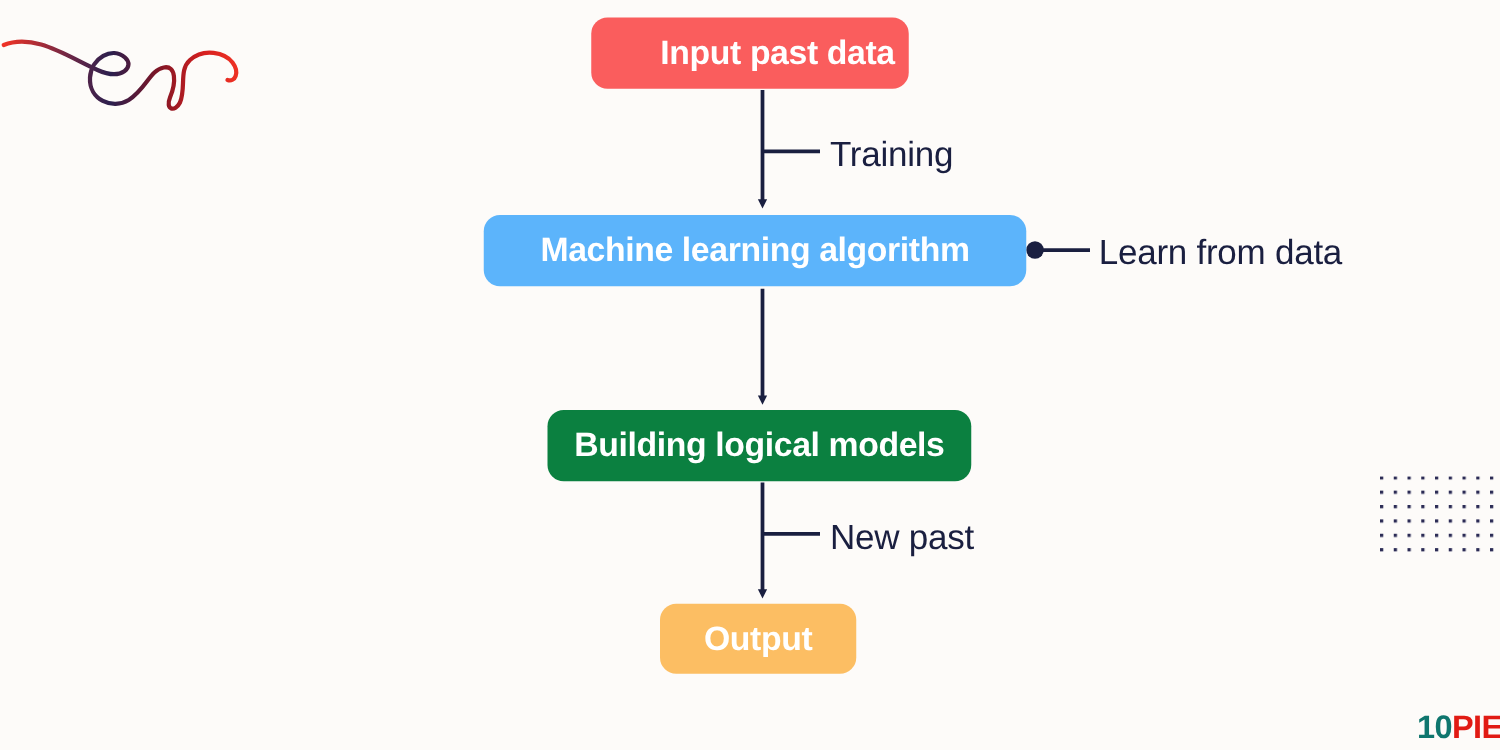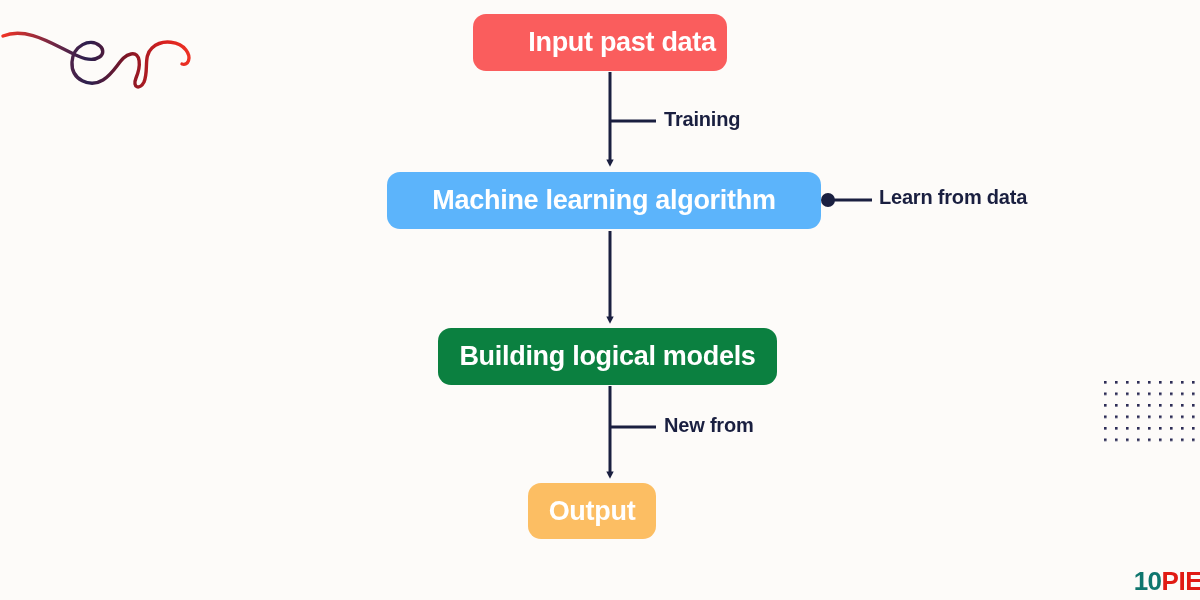--- a/index.html
+++ b/index.html
@@ -84,31 +84,31 @@
     font-size: 27px;
   }
   #node-models {
     left: 438px; top: 328px;
     width: 339px; height: 57px;
     background: #0b8040;
     font-size: 27px;
   }
   #node-output {
     left: 528px; top: 483px;
-    width: 128px; height: 56px;
+    width: 157px; height: 56px;
     background: #fcbe63;
     font-size: 27px;
   }
 
   
   .edge-label {
     position: absolute;
     color: #1a1f40;
-    font-size: 20px;
-    font-weight: bold;
+    font-size: 28px;
+    font-weight: normal;
     white-space: nowrap;
     letter-spacing: -0.2px;
   }
   #label-training     { left: 664px; top: 108px; }
   #label-learn        { left: 879px; top: 186px; text-align: center; }
   #label-newdata      { left: 664px; top: 414px; }
 </style>
 </head>
 <body>
 
@@ -165,19 +165,19 @@
   <div class="node" id="node-models">Building logical models</div>
 
   <div class="node" id="node-algorithm">Machine learning algorithm</div>
 
   <div class="node" id="node-output">Output</div>
 
   <div class="edge-label" id="label-training">Training</div>
 
   <div class="edge-label" id="label-learn">Learn from data</div>
 
-  <div class="edge-label" id="label-newdata">New from</div>
+  <div class="edge-label" id="label-newdata">New past</div>
 
   <div class="brand">
     <span class="b-num">10</span><span class="b-word">PIE</span>
   </div>
 
 </div>
 
 </body></html>

